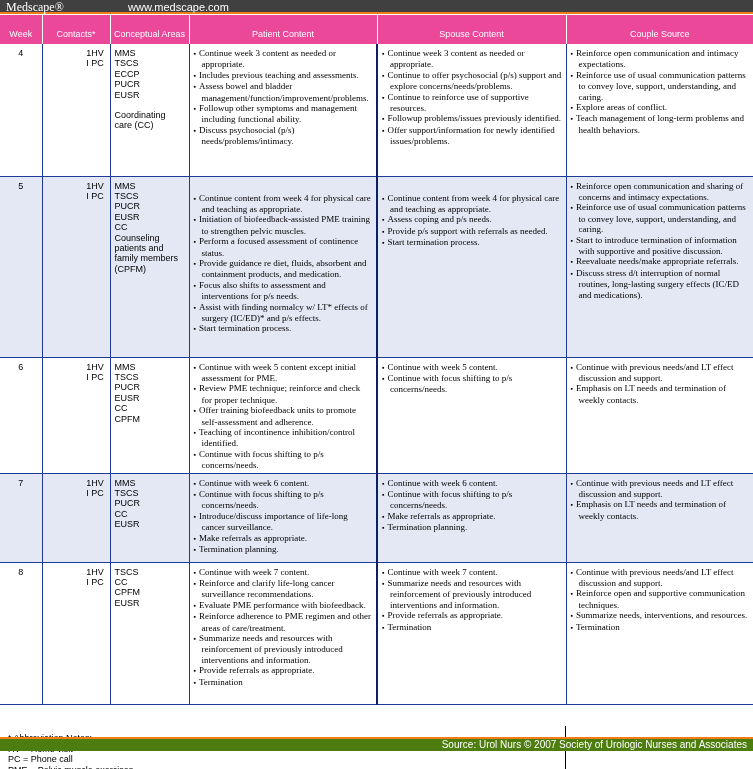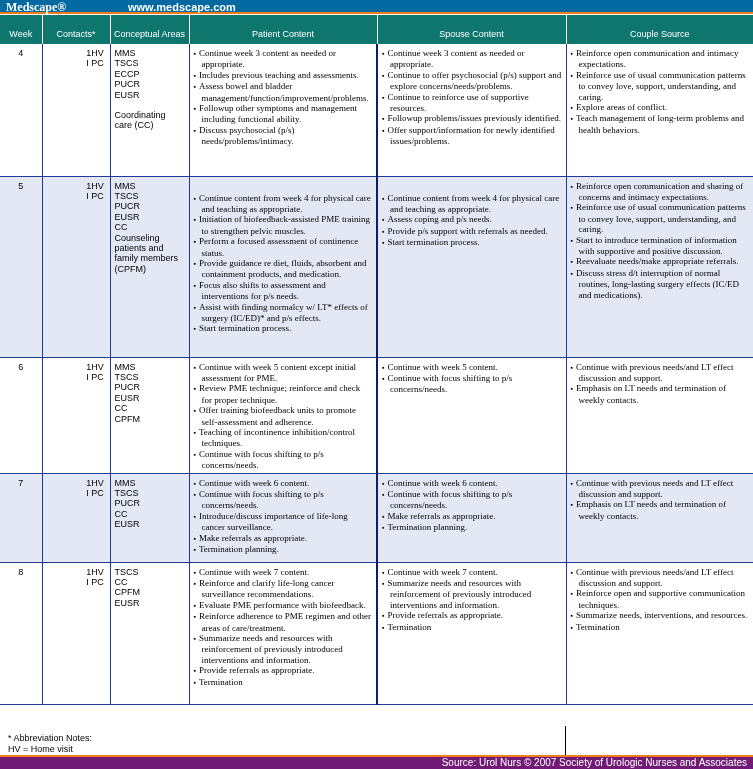--- a/index.html
+++ b/index.html
@@ -1,36 +1,36 @@
 <!DOCTYPE html>
 <html><head>
 <meta charset="utf-8">
 <style>
   * { margin:0; padding:0; box-sizing:border-box; }
   body { width:753px; height:769px; background:#fff; font-family:"Liberation Sans", sans-serif; font-size:9px; color:#000; overflow:hidden; position:relative; }
-  .topbar { position:absolute; left:0; top:0; width:753px; height:14px; background:#0369a1; border-bottom:2px solid #f07d1a; color:#fff;font-weight:bold; }
+  .topbar { position:absolute; left:0; top:0; width:753px; height:14px; background:#404040; border-bottom:2px solid #f07d1a; color:#fff; }
   .topbar .brand { position:absolute; left:6px; top:0px; font-family:"Liberation Serif", serif; font-size:12px; line-height:14px; }
   .topbar .url { position:absolute; left:128px; top:1px; font-size:11px; line-height:13px;text-align:center; }
   table { position:absolute; left:0; top:15px; width:753px; border-collapse:collapse; table-layout:fixed; }
-  th { background:#0f766e; color:#fff; font-weight:normal; font-size:9px; text-align:center; vertical-align:bottom; padding:2px 2px 4px 2px; border-right:1px solid #fff; height:29px; line-height:11px; }
+  th { background:#ec4899; color:#fff; font-weight:normal; font-size:9px; text-align:center; vertical-align:bottom; padding:2px 2px 4px 2px; border-right:1px solid #fff; height:29px; line-height:11px; }
   th:last-child { border-right:none; }
   td { vertical-align:top; border-right:1px solid #1f3b9a; border-bottom:1px solid #1f3b9a; padding:4px 4px 2px 4px; line-height:10.4px; font-size:9px; }
   td:last-child { border-right:none; }
   tr.alt td { background:#e4e8f5; }
   td.week { text-align:center; }
   td.contacts { text-align:center;padding-left:42px; }
   td.patient { border-right:2px solid #0d1f66; }
   ul { list-style:none;font-family:Liberation Serif, serif; }
   li { padding-left:8px; text-indent:-8px; }
   li::before { content:"\25AA"; font-size:7px; margin-right:3px; }
   .notes { position:absolute; left:0; top:726px; width:636px; height:58px; }
   .notes .col1 { position:absolute; left:8px; top:7px; line-height:10.5px; }
   .notes .col2 { position:absolute; left:198px; top:17px; line-height:10.5px; }
   .notes .vline { position:absolute; left:565px; top:0; width:1px; height:58px; background:#000; }
-  .footer { position:absolute; left:0; top:755px; width:753px; height:14px; background:#701a75; border-top:2px solid #f07d1a; color:#fff; font-size:10px; text-align:right; padding-right:6px; line-height:12px; }
+  .footer { position:absolute; left:0; top:737px; width:753px; height:14px; background:#4d7c0f; border-top:2px solid #f07d1a; color:#fff; font-size:10px; text-align:right; padding-right:6px; line-height:12px; }
 </style>
 </head>
 <body>
 
 <div class="topbar">
   <span class="brand">Medscape®</span>
   <span class="url">www.medscape.com</span>
 </div>
 
 <table>
@@ -150,21 +150,21 @@
           <div>PUCR</div>
           <div>EUSR</div>
           <div>CC</div>
           <div>CPFM</div>
         </td>
         <td class="patient">
           <ul>
             <li>Continue with week 5 content except initial assessment for PME.</li>
             <li>Review PME technique; reinforce and check for proper technique.</li>
             <li>Offer training biofeedback units to promote self-assessment and adherence.</li>
-            <li>Teaching of incontinence inhibition/control techniques.</li>
+            <li>Teaching of incontinence inhibition/control identified.</li>
             <li>Continue with focus shifting to p/s concerns/needs.</li>
           </ul>
         </td>
         <td class="spouse">
           <ul>
             <li>Continue with week 5 content.</li>
             <li>Continue with focus shifting to p/s concerns/needs.</li>
           </ul>
         </td>
         <td class="couple">

